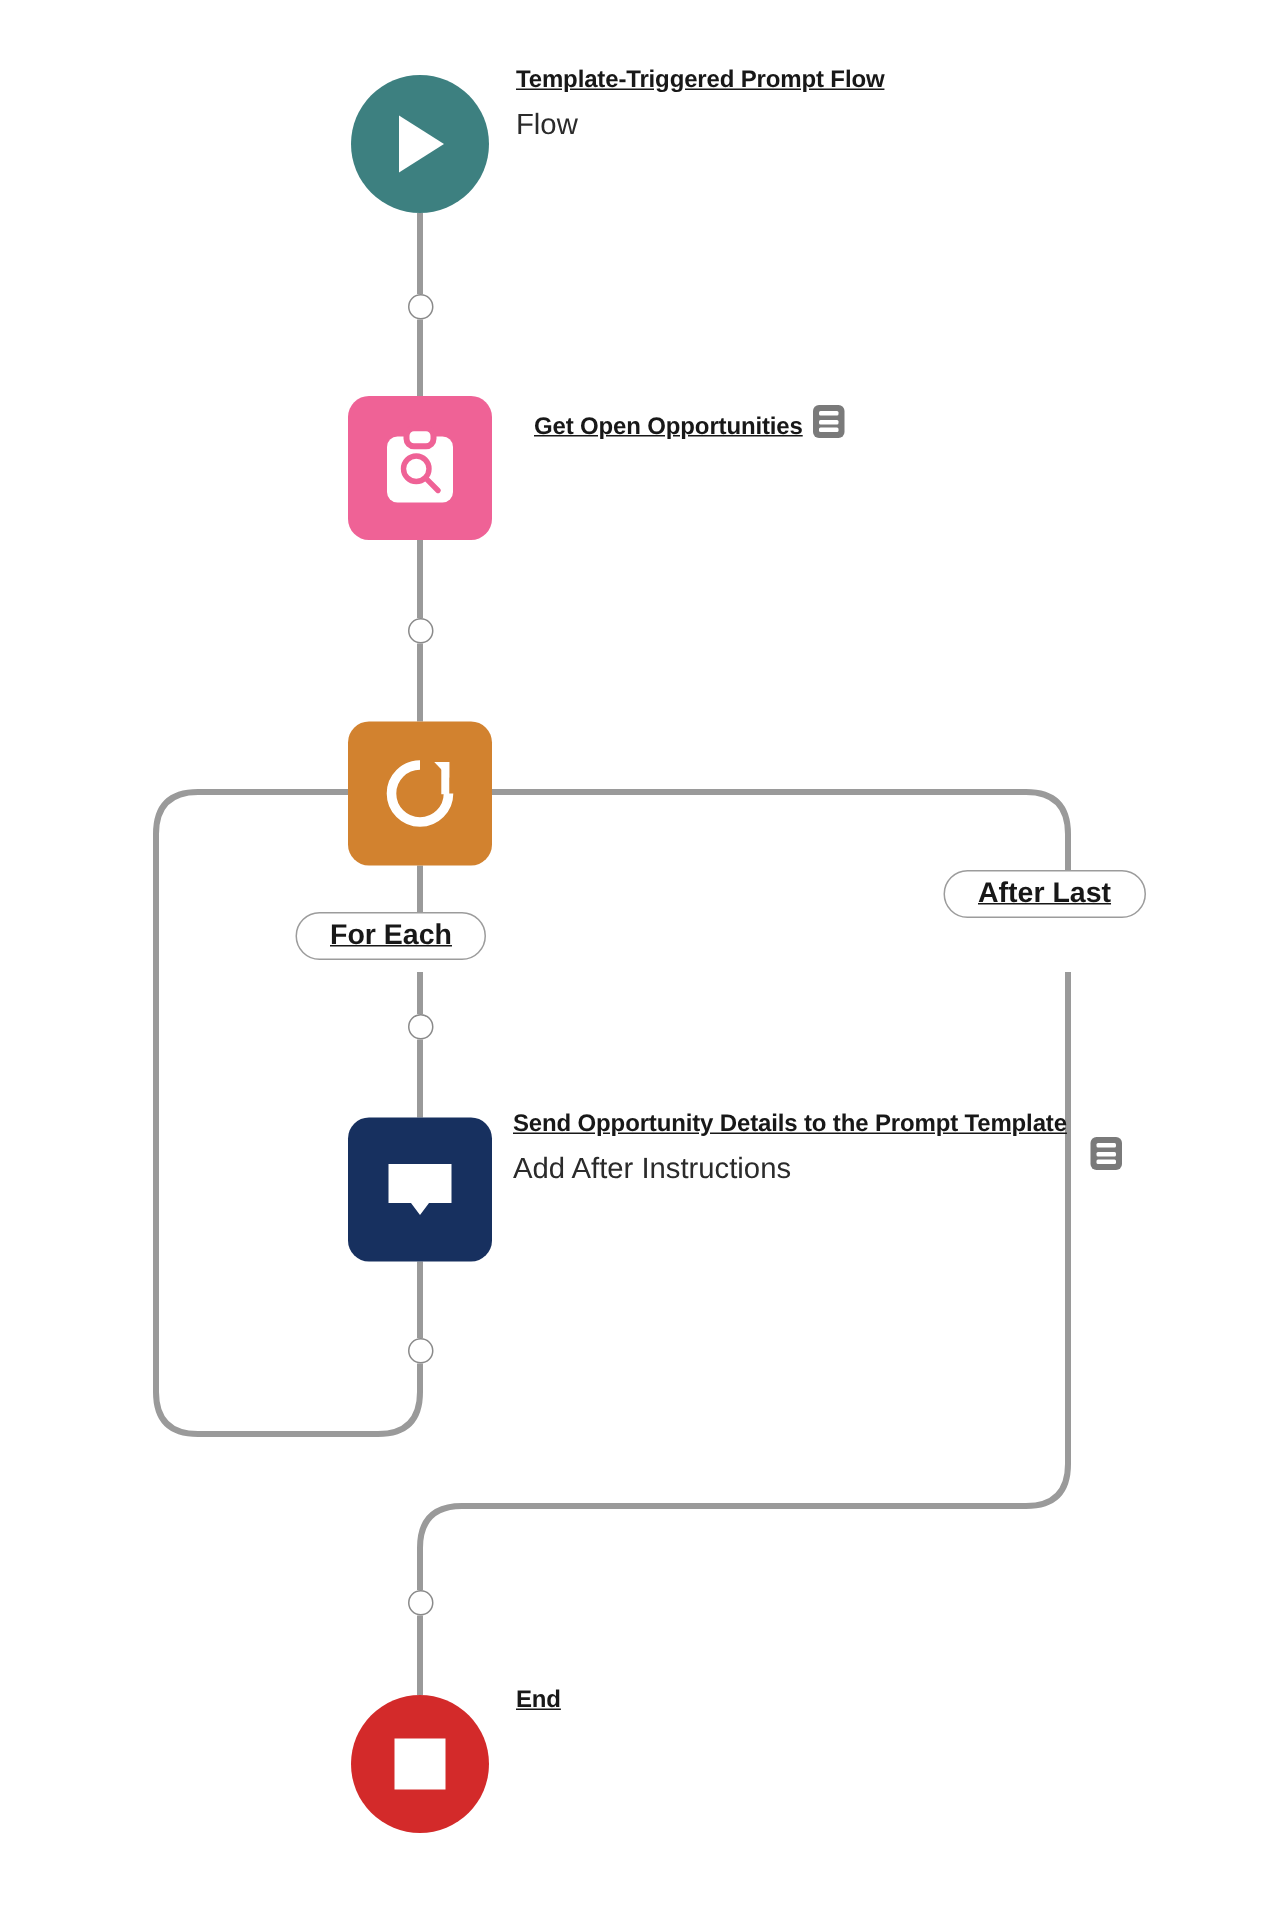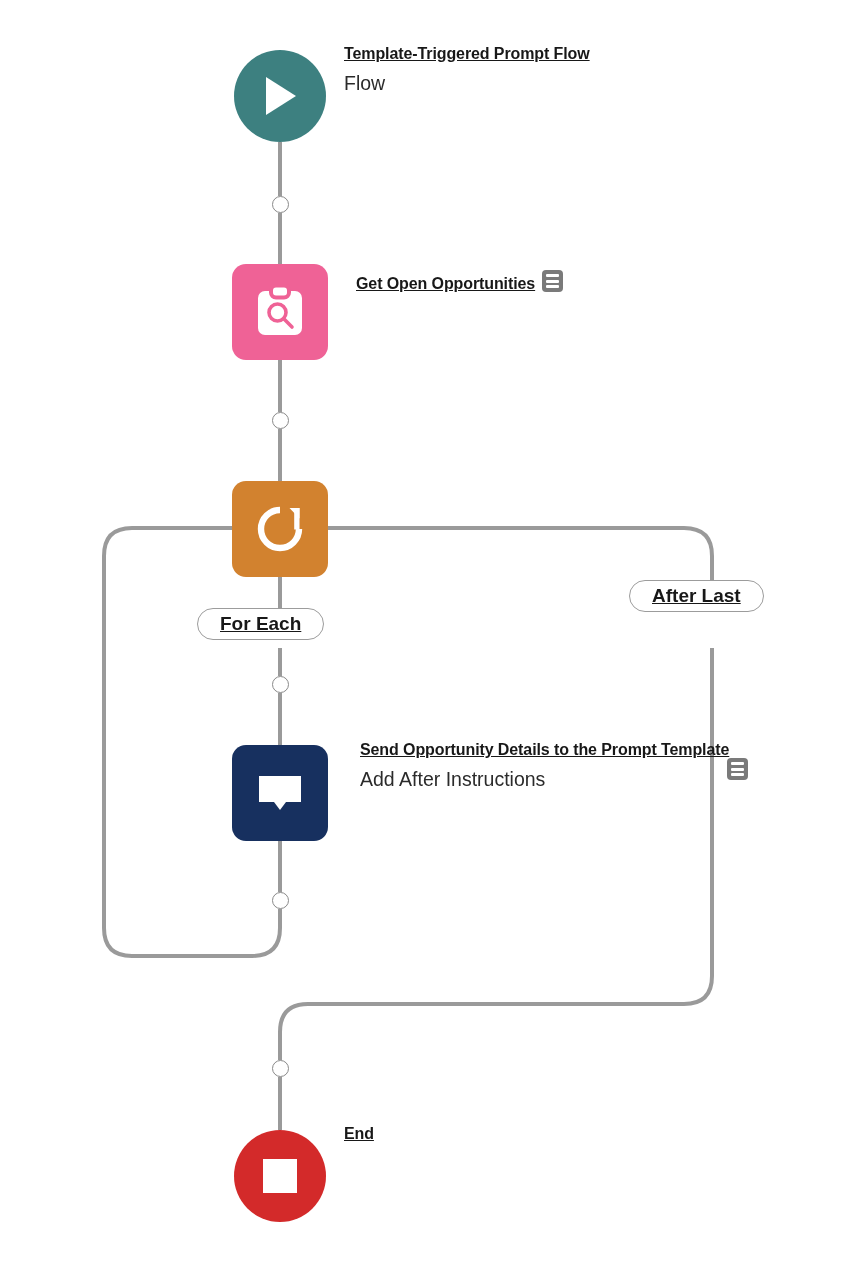--- a/index.html
+++ b/index.html
@@ -242,21 +242,21 @@
   </div>
 
   <div class="connector-dot" style="left:271.5px; top:676px;"></div>
 
   <div class="node">
     <div class="icon-square" style="left:232px; top:745px; background:#17305f;">
       <svg width="56" height="52" viewBox="0 0 56 52">
         <path d="M7 9 h42 v26 h-15 l-6 8 l-6 -8 h-15 z" fill="#ffffff"></path>
       </svg>
     </div>
-    <div class="label-block" style="left:360px; top:738px; width:370px;">
+    <div class="label-block" style="left:342px; top:738px; width:370px;">
       <div>
         <span class="label-title">Send Opportunity Details to the Prompt Template</span>
       </div>
       <div class="label-sub">Add After Instructions</div>
     </div>
     <span class="note-badge standalone" style="left:727px; top:758px;">
         <i></i>
         <i></i>
         <i></i>
       </span>

